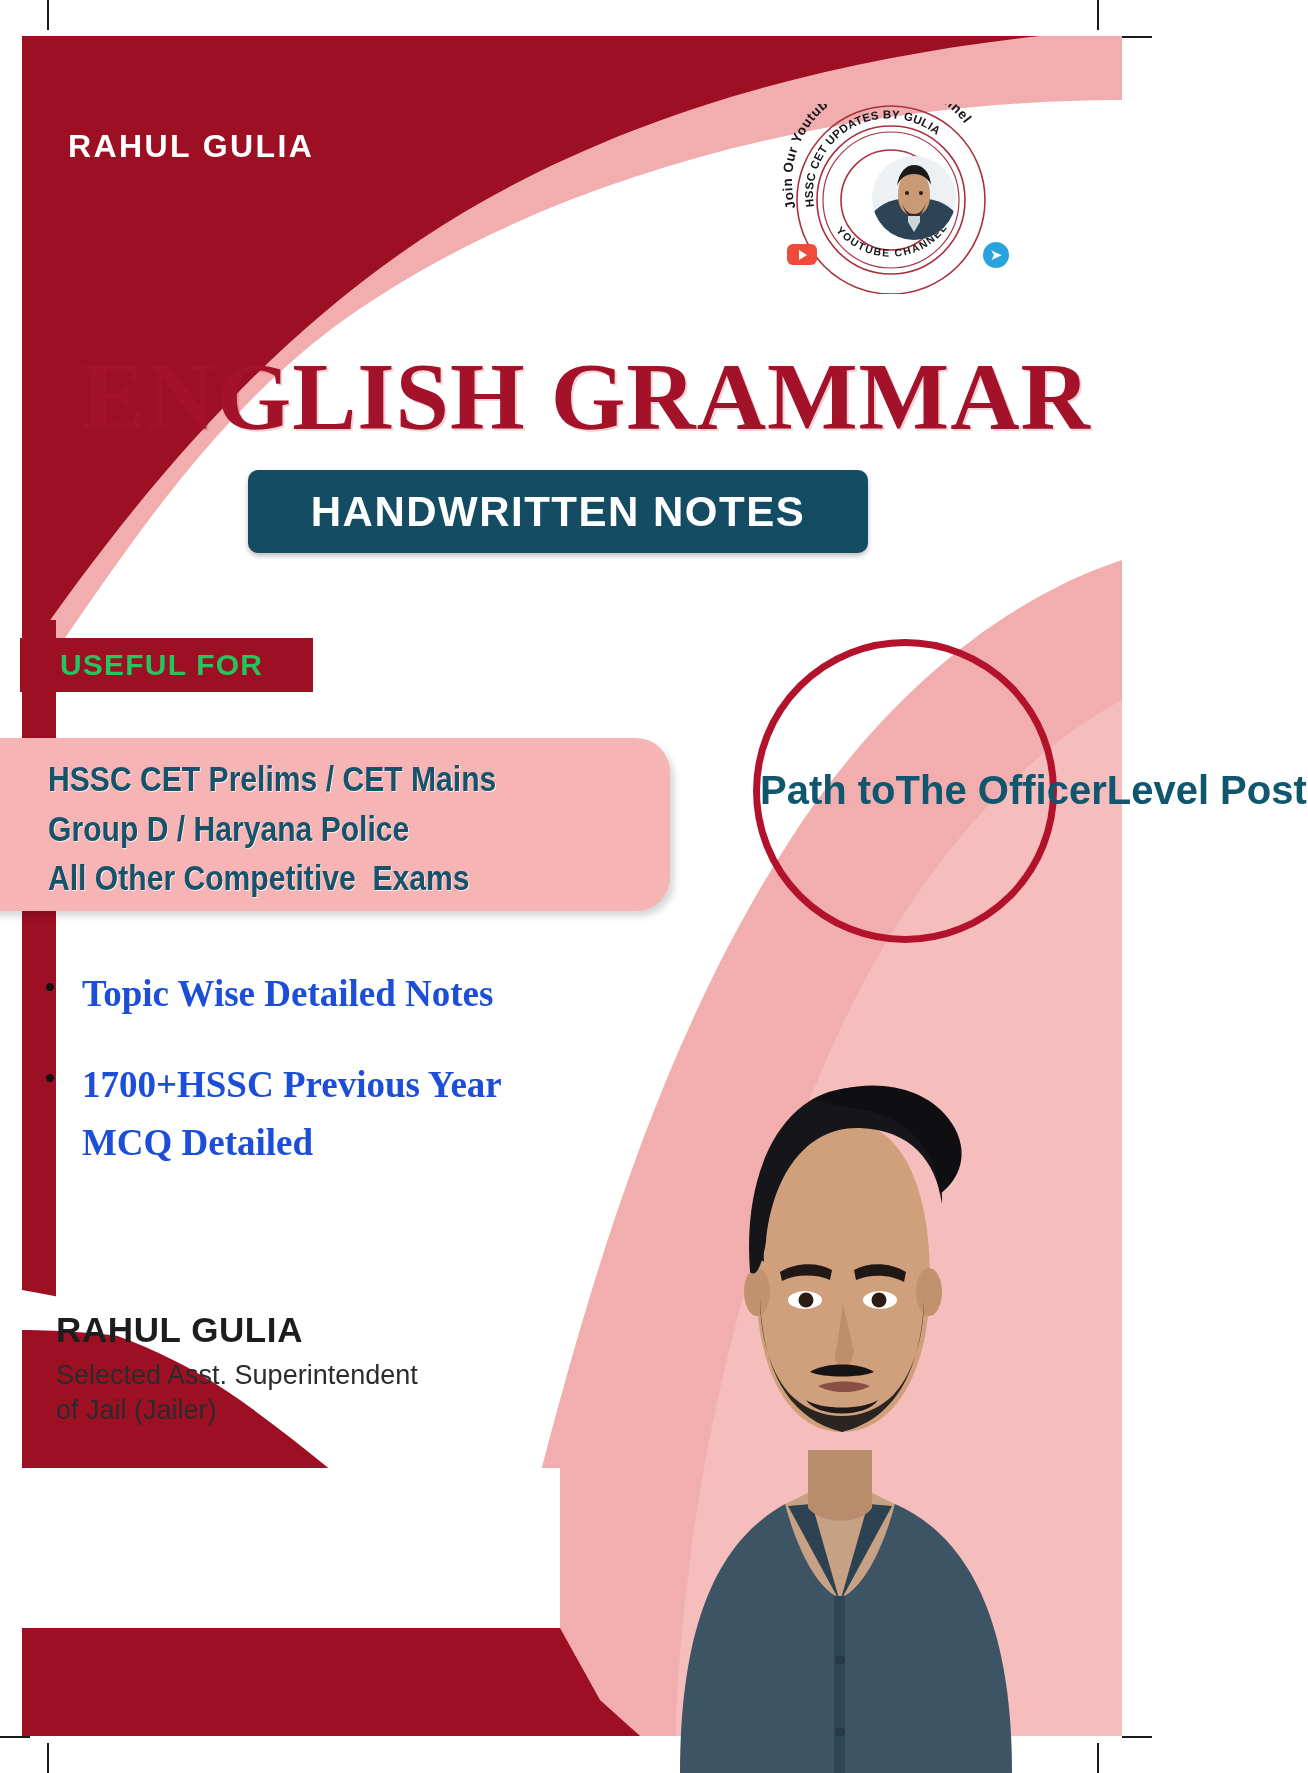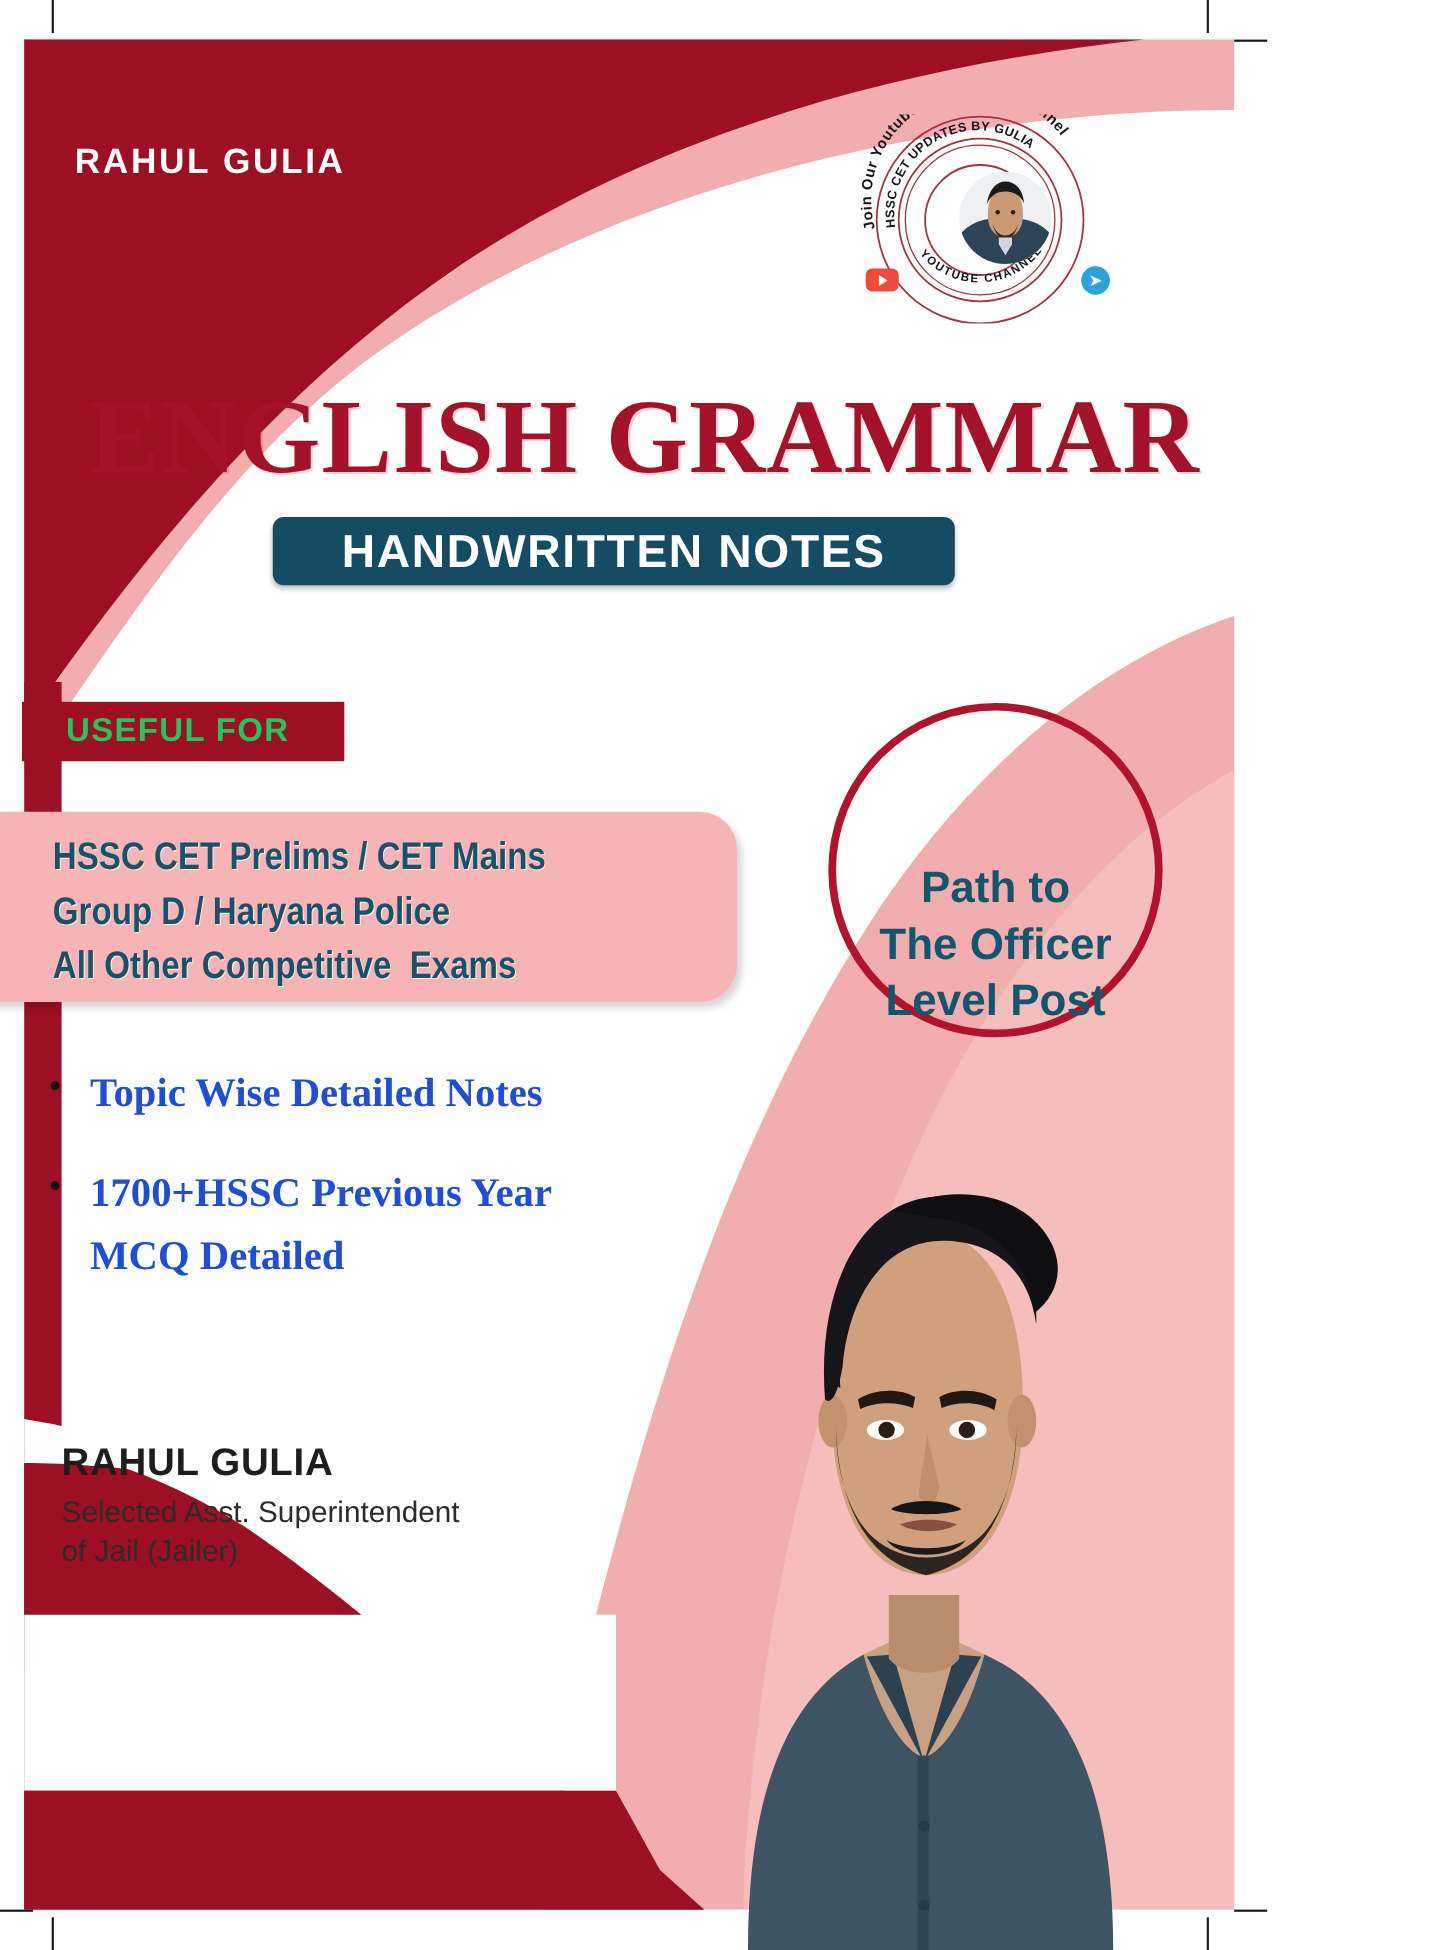--- a/index.html
+++ b/index.html
@@ -41,21 +41,21 @@
   #main-title{
     position:absolute;left:0;top:347px;width:1150px;text-align:center;
     font-family:"Liberation Serif",serif;font-weight:bold;
     font-size:96px;letter-spacing:1px;color:#a4122a;line-height:1.05;
     text-shadow:2px 2px 0 rgba(160,20,40,0.18);
     padding-left:11px;
   }
 
   
   #subtitle-banner{
-    position:absolute;left:248px;top:470px;width:620px;height:62px;
+    position:absolute;left:248px;top:470px;width:620px;height:83px;
     background:#134c63;border-radius:10px;
     display:flex;align-items:center;justify-content:center;
     box-shadow:0 3px 5px rgba(0,0,0,0.25);
   }
   #subtitle-banner span{
     color:#ffffff;font-weight:bold;font-size:42px;letter-spacing:1.5px;
     font-family:"Liberation Sans",sans-serif;
   }
 
   
@@ -79,21 +79,21 @@
     color:#16536b;font-weight:bold;font-size:35px;line-height:1.42;
     font-family:"Liberation Sans",sans-serif;
     transform:scaleX(0.86);transform-origin:left center;white-space:pre;
     text-shadow:1px 1px 0 rgba(255,255,255,0.75);
   }
 
   
   #officer-circle{
     position:absolute;left:753px;top:639px;width:290px;height:290px;
     border:7px solid #b3122c;border-radius:50%;
-    display:flex;flex-direction:column;align-items:center;justify-content:flex-end;
+    display:flex;flex-direction:row;align-items:center;justify-content:space-between;
     background:transparent;
   }
   #officer-circle div{
     color:#11566f;font-weight:bold;font-size:40px;line-height:1.28;
     text-align:center;font-family:"Liberation Sans",sans-serif;white-space:nowrap;
   }
 
   
   #features{position:absolute;left:44px;top:965px;width:520px;}
   #features .frow{display:flex;align-items:flex-start;margin-bottom:34px;}

